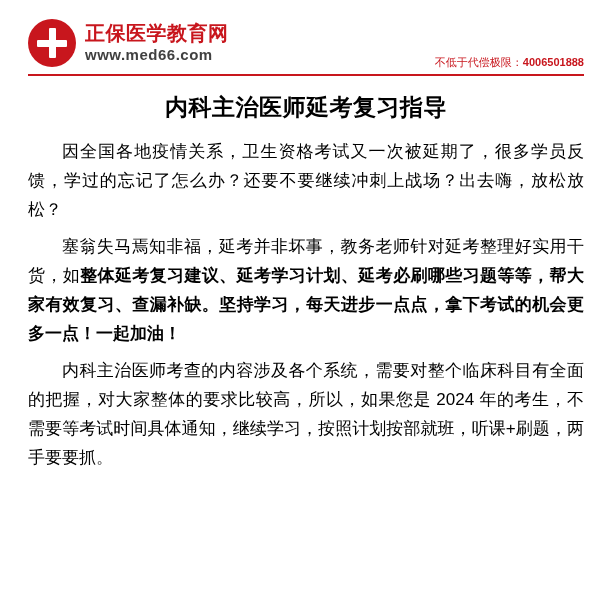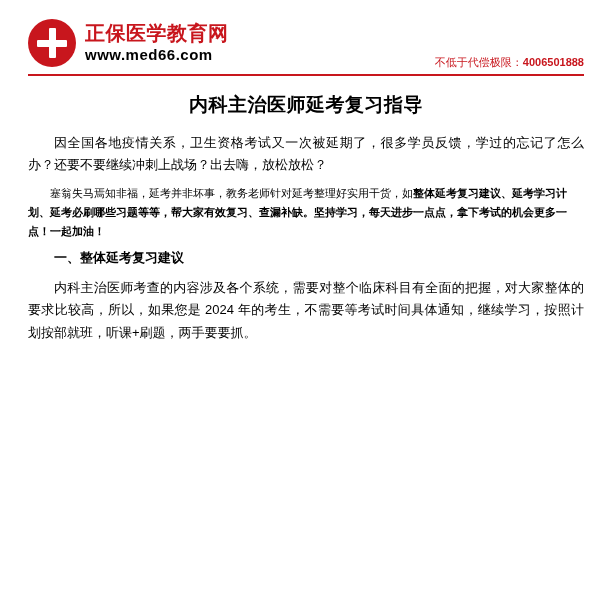--- a/index.html
+++ b/index.html
@@ -72,21 +72,21 @@
   .logo-title {
     font-size: 20px;
     font-weight: bold;
     color: #c8161d;
     letter-spacing: 0.5px;
     line-height: 1.05;
   }
   .logo-url {
     font-size: 15px;
     font-weight: bold;
-    color: #000000;
+    color: #404040;
     letter-spacing: 0.5px;
     line-height: 1.05;
   }
   .hotline {
     margin-left: auto;
     font-size: 11px;
     color: #c8161d;
     padding-bottom: 2px;
     align-self: flex-end;
     white-space: nowrap;
@@ -96,41 +96,41 @@
     text-align: right;
   }
   .rule {
     height: 2px;
     background: #c8161d;
     margin: 2px 0 0 0;
   }
   
   .doc-title {
     text-align: center;
-    font-size: 19px;
+    font-size: 23px;
     font-weight: bold;
     margin: 16px 0 14px 0;
     letter-spacing: 0.5px;
   }
   .para {
-    font-size: 13px;
+    font-size: 17px;
     line-height: 1.72;
     text-align: justify;
     text-justify: inter-ideograph;
     margin: 0 0 7px 0;
     text-indent: 2em;
   }
   .para.heading {
     font-weight: bold;
   }
   .mixed {
-    font-size: 11px;
+    font-size: 17px;
     line-height: 1.72;
     text-align: justify;
-    margin: 0 17px 7px 0;
+    margin: 0 0 7px 0;
     text-indent: 2em;
   }
   .mixed b { font-weight: bold; }
 </style>
 </head>
 <body>
 
 <div class="page">
 
   <div class="header">
@@ -149,17 +149,16 @@
     </div>
   </div>
   <div class="rule"></div>
 
   <h1 class="doc-title">内科主治医师延考复习指导</h1>
 
   <p class="para">因全国各地疫情关系，卫生资格考试又一次被延期了，很多学员反馈，学过的忘记了怎么办？还要不要继续冲刺上战场？出去嗨，放松放松？</p>
 
   <p class="mixed"><span>塞翁失马焉知非福，延考并非坏事，教务老师针对延考整理好实用干货，如</span><b>整体延考复习建议、延考学习计划、延考必刷哪些习题等等，帮大家有效复习、查漏补缺。坚持学习，每天进步一点点，拿下考试的机会更多一点！一起加油！</b></p>
 
-  <p class="para heading">一、整体延考复习建议</p>
 
   <p class="para">内科主治医师考查的内容涉及各个系统，需要对整个临床科目有全面的把握，对大家整体的要求比较高，所以，如果您是 2024 年的考生，不需要等考试时间具体通知，继续学习，按照计划按部就班，听课+刷题，两手要要抓。</p>
 
 </div>
 
 </body></html>

